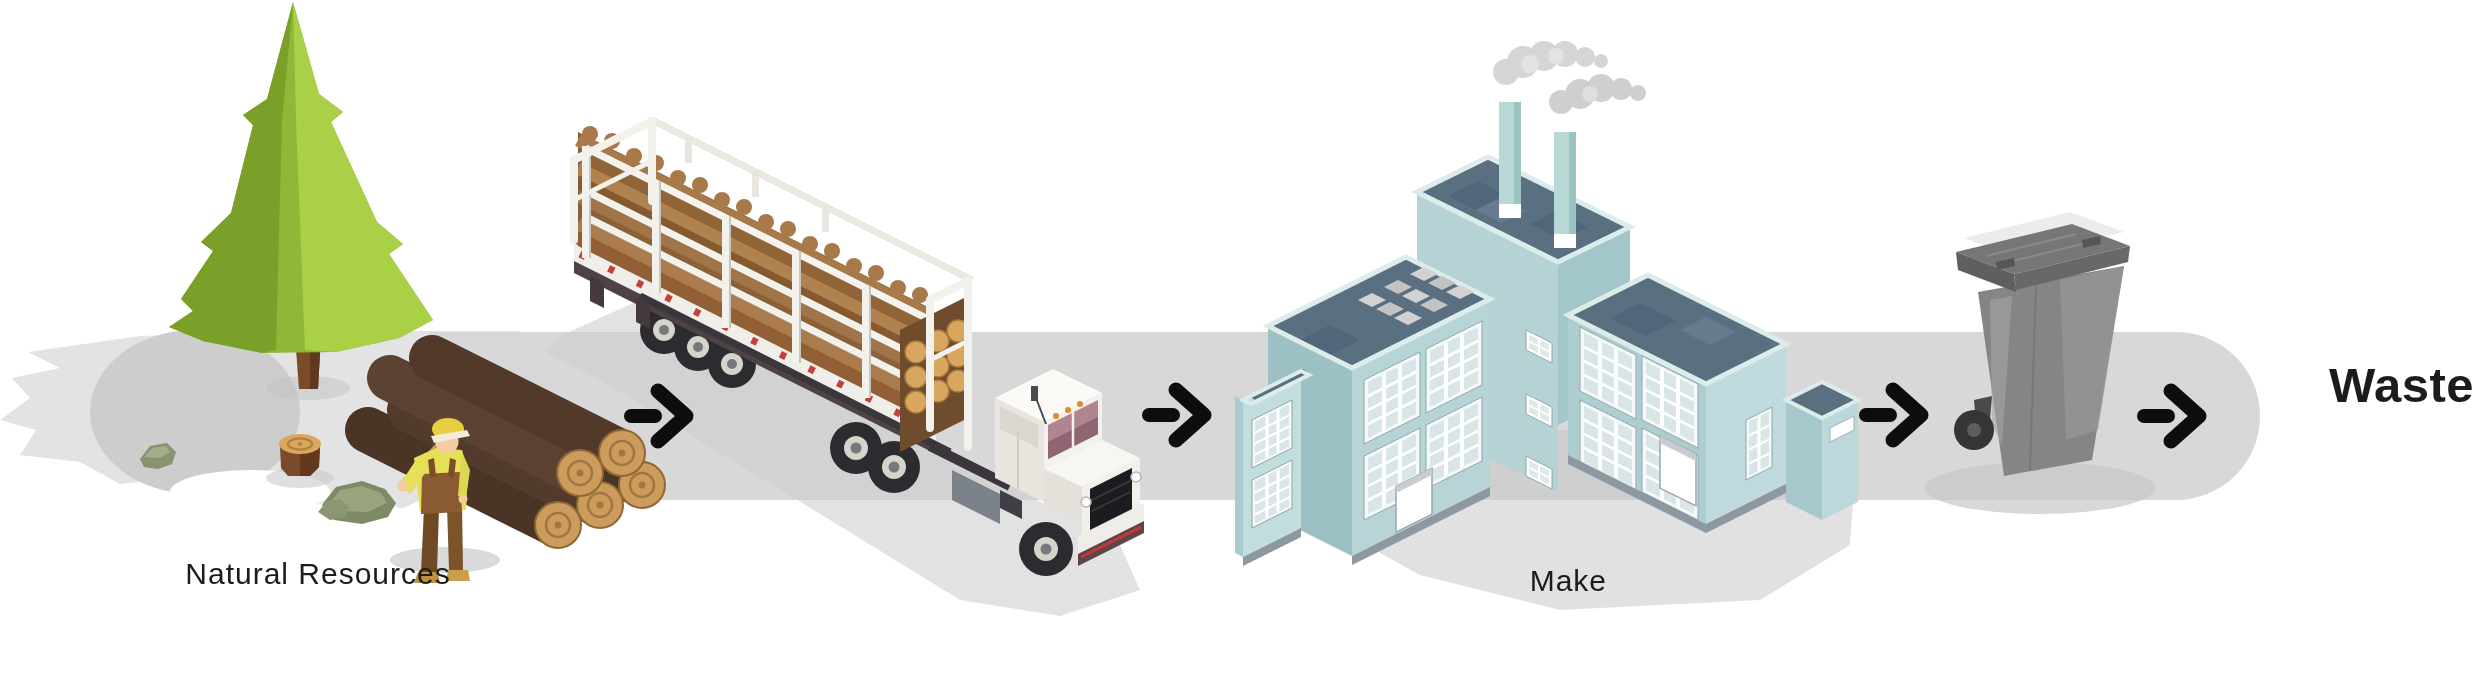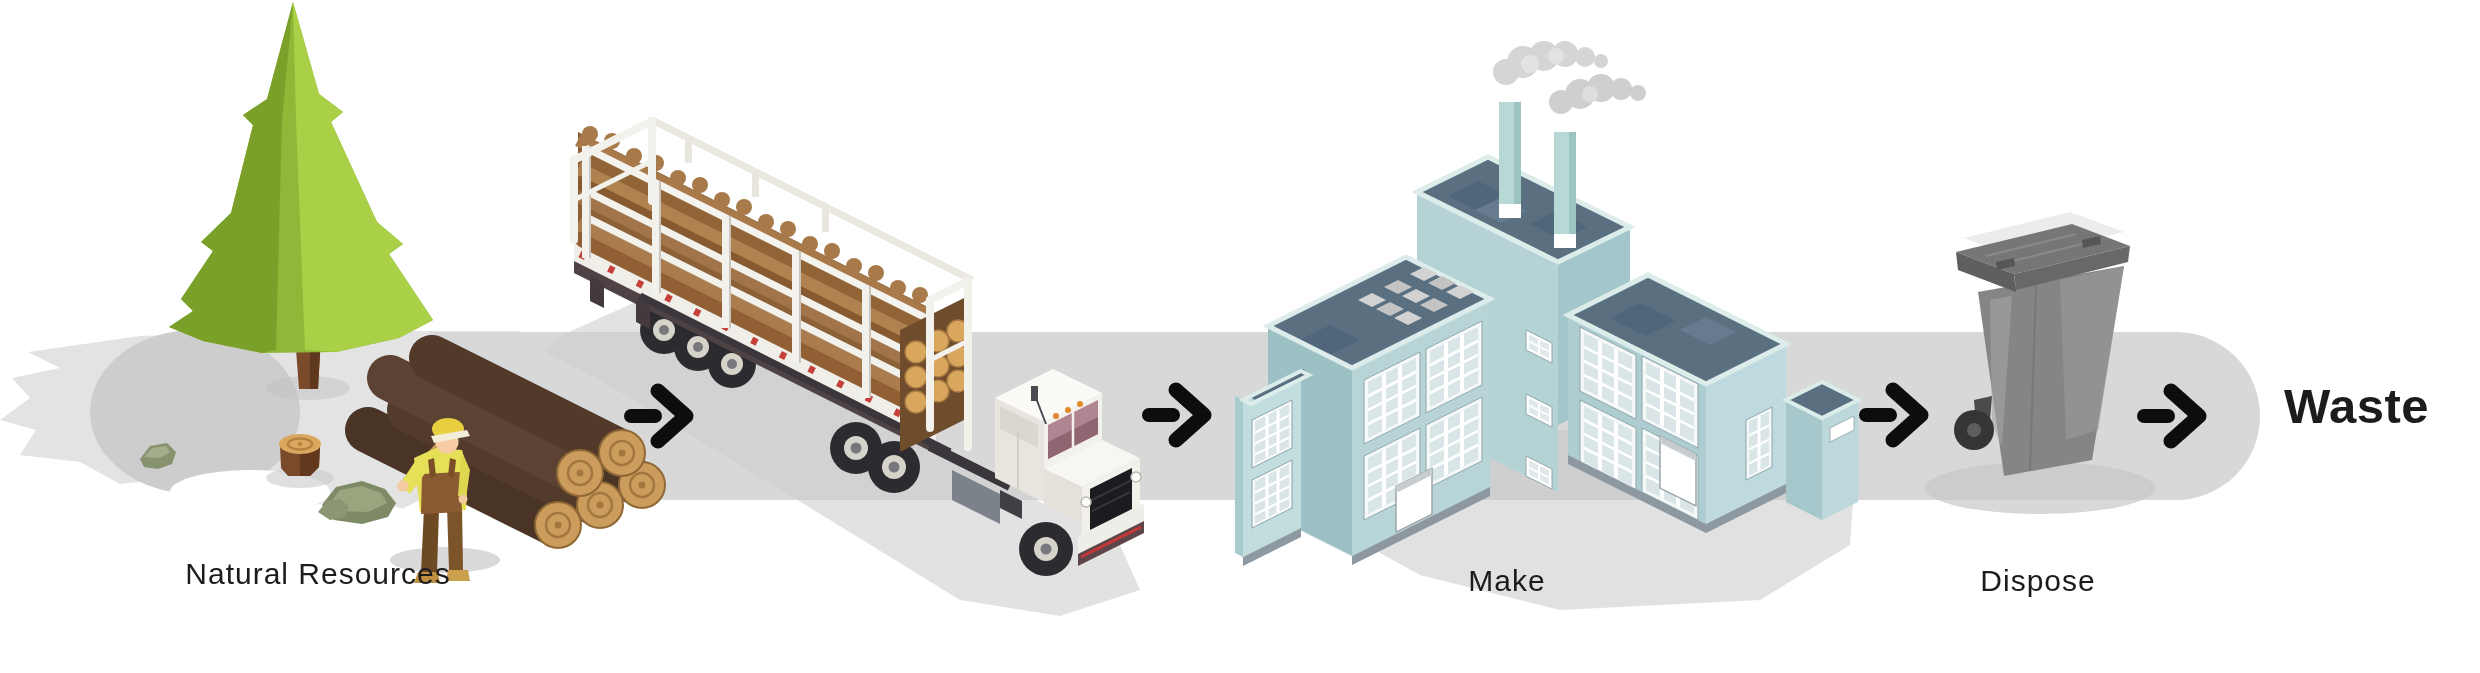--- a/index.html
+++ b/index.html
@@ -4,23 +4,23 @@
 <style>
   html,body{margin:0;padding:0;background:#fff;}
   .canvas{position:relative;width:2480px;height:673px;background:#ffffff;overflow:hidden;
           font-family:"Liberation Sans", sans-serif;}
   .scene{position:absolute;left:0;top:0;}
   .label{position:absolute;color:#1c1c1c;font-weight:500;letter-spacing:1px;
          font-size:30px;line-height:1.08;text-align:center;white-space:normal;}
   .label.bold{font-weight:700;font-size:49px;letter-spacing:.5px;text-align:left;}
   #label-natural{left:178px;top:558px;width:280px;}
   #label-take{left:792px;top:565px;width:200px;}
-  #label-make{left:1407px;top:565px;width:200px;}
+  #label-make{left:1407px;top:565px;width:200px;text-align:right;}
   #label-dispose{left:1938px;top:565px;width:200px;}
-  #label-waste{left:2284px;top:380px;width:190px;}
+  #label-waste{left:2284px;top:359px;width:190px;text-align:right;}
 </style>
 </head>
 <body>
 
 <div class="canvas">
 
 <svg class="scene" width="2480" height="673" viewBox="0 0 2480 673">
   <defs>
     <symbol id="arrow-shape" viewBox="0 0 76 66">
       <rect x="2" y="26" width="38" height="14" rx="7" fill="currentColor"></rect>
@@ -444,16 +444,15 @@
   </g>
 
   <use href="#arrow-shape" x="622" y="383" width="76" height="66" color="#0d0d0d"></use>
   <use href="#arrow-shape" x="1140" y="382" width="76" height="66" color="#0d0d0d"></use>
   <use href="#arrow-shape" x="1857" y="382" width="76" height="66" color="#0d0d0d"></use>
   <use href="#arrow-shape" x="2135" y="383" width="76" height="66" color="#0d0d0d"></use>
 </svg>
 
 <div id="label-natural" class="label">Natural Resources</div>
 <div id="label-make" class="label">Make</div>
-<div id="label-dispose" class="label">Dispose</div>
 <div id="label-waste" class="label bold">Waste</div>
 
 </div>
 
 </body></html>

